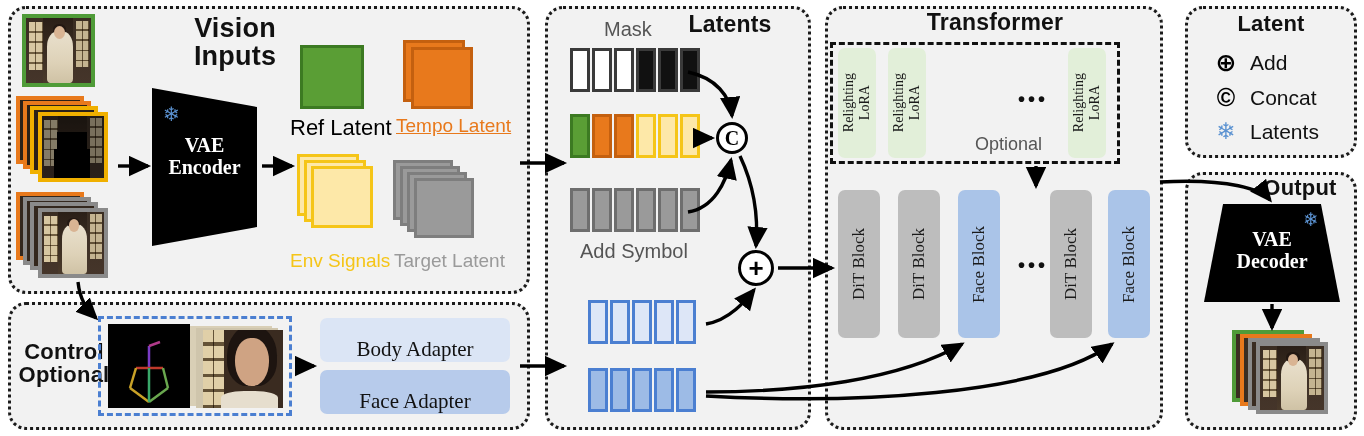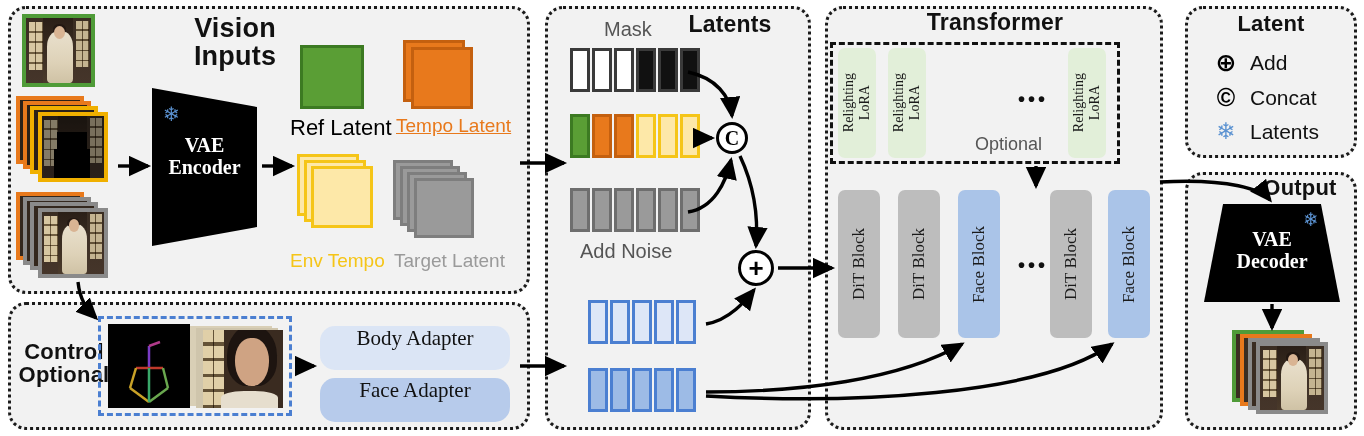--- a/index.html
+++ b/index.html
@@ -79,22 +79,22 @@
   .opnode span{position:absolute;left:0;right:0;top:50%;transform:translateY(-50%);
      text-align:center;font-weight:bold;color:#000;}
 
   .vblk{position:absolute;border-radius:7px;display:flex;align-items:center;justify-content:center;box-sizing:border-box;}
   .vblk .vtxt{writing-mode:vertical-rl;transform:rotate(180deg);
      font-family:"Liberation Serif","DejaVu Serif",serif;color:#1a1a1a;white-space:pre;text-align:center;line-height:1.12;}
 
   .dashbox{position:absolute;border:3px dashed #111;box-sizing:border-box;}
   .dots{position:absolute;letter-spacing:3px;font-weight:bold;color:#111;}
 
-  .adapter{position:absolute;border-radius:15px;display:flex;align-items:flex-start;justify-content:center;
-     font-family:"Liberation Serif","DejaVu Serif",serif;color:#111;box-sizing:border-box;margin-top:8px;}
+  .adapter{position:absolute;border-radius:7px;display:flex;align-items:flex-end;justify-content:center;
+     font-family:"Liberation Serif","DejaVu Serif",serif;color:#111;box-sizing:border-box;}
 
   .ctrldash{position:absolute;border:3px dashed #4b7fd1;box-sizing:border-box;}
 
   svg.ov{position:absolute;left:0;top:0;width:1364px;height:436px;pointer-events:none;}
 
   .symrow{position:absolute;display:flex;align-items:center;}
   .symrow .sg{width:28px;text-align:center;font-weight:bold;}
   .symrow .st{margin-left:10px;color:#111;}
 </style>
 </head>
@@ -162,21 +162,21 @@
 <div class="sq" style="left:300px;top:45px;width:64px;height:64px;background:#5a9e35;border:3px solid #3c7a22;"></div>
 <div class="lbl" style="left:290px;top:115px;font-size:22px;color:#000000;">Ref Latent</div>
 
 <div class="sq" style="left:403px;top:40px;width:62px;height:62px;background:#e8791c;border:3px solid #c4600f;"></div>
 <div class="sq" style="left:411px;top:47px;width:62px;height:62px;background:#e8791c;border:3px solid #c4600f;"></div>
 <div class="lbl" style="left:396px;top:115px;font-size:19px;color:#e8791c;text-decoration:underline;">Tempo Latent</div>
 
 <div class="sq" style="left:297px;top:154px;width:62px;height:62px;background:#fde8a8;border:3px solid #f5c518;"></div>
 <div class="sq" style="left:304px;top:160px;width:62px;height:62px;background:#fde8a8;border:3px solid #f5c518;"></div>
 <div class="sq" style="left:311px;top:166px;width:62px;height:62px;background:#fde8a8;border:3px solid #f5c518;"></div>
-<div class="lbl" style="left:290px;top:250px;font-size:19px;color:#f5c518;">Env Tempo</div>
+<div class="lbl" style="left:290px;top:250px;font-size:19px;color:#f5c518;">Env Signals</div>
 
 <div class="sq" style="left:393px;top:160px;width:60px;height:60px;background:#9a9a9a;border:3px solid #7e7e7e;"></div>
 <div class="sq" style="left:400px;top:166px;width:60px;height:60px;background:#9a9a9a;border:3px solid #7e7e7e;"></div>
 <div class="sq" style="left:407px;top:172px;width:60px;height:60px;background:#9a9a9a;border:3px solid #7e7e7e;"></div>
 <div class="sq" style="left:414px;top:178px;width:60px;height:60px;background:#9a9a9a;border:3px solid #7e7e7e;"></div>
 <div class="lbl" style="left:394px;top:250px;font-size:19px;color:#9a9a9a;">Target Latent</div>
 
 <div class="ctrldash" style="left:98px;top:316px;width:194px;height:100px;"></div>
 <div class="photo" style="left:108px;top:324px;width:82px;height:84px;">
   <div class="pose"></div>
@@ -232,21 +232,21 @@
 
 <div class="strip" style="left:570px;top:188px;gap:2px;">
   <div class="cell" style="width:20px;height:44px;background:#9a9a9a;border:3.5px solid #6e6e6e;"></div>
   <div class="cell" style="width:20px;height:44px;background:#9a9a9a;border:3.5px solid #6e6e6e;"></div>
   <div class="cell" style="width:20px;height:44px;background:#9a9a9a;border:3.5px solid #6e6e6e;"></div>
   <div class="cell" style="width:20px;height:44px;background:#9a9a9a;border:3.5px solid #6e6e6e;"></div>
   <div class="cell" style="width:20px;height:44px;background:#9a9a9a;border:3.5px solid #6e6e6e;"></div>
   <div class="cell" style="width:20px;height:44px;background:#9a9a9a;border:3.5px solid #6e6e6e;"></div>
 </div>
 
-<div class="lbl" style="left:580px;top:240px;font-size:20px;color:#555;">Add Noise</div>
+<div class="lbl" style="left:580px;top:240px;font-size:20px;color:#555;">Add Symbol</div>
 
 <div class="strip" style="left:588px;top:300px;gap:2px;">
   <div class="cell" style="width:20px;height:44px;background:#dde6f7;border:3.5px solid #4b7fd1;"></div>
   <div class="cell" style="width:20px;height:44px;background:#dde6f7;border:3.5px solid #4b7fd1;"></div>
   <div class="cell" style="width:20px;height:44px;background:#dde6f7;border:3.5px solid #4b7fd1;"></div>
   <div class="cell" style="width:20px;height:44px;background:#dde6f7;border:3.5px solid #4b7fd1;"></div>
   <div class="cell" style="width:20px;height:44px;background:#dde6f7;border:3.5px solid #4b7fd1;"></div>
 </div>
 
 <div class="strip" style="left:588px;top:368px;gap:2px;">

